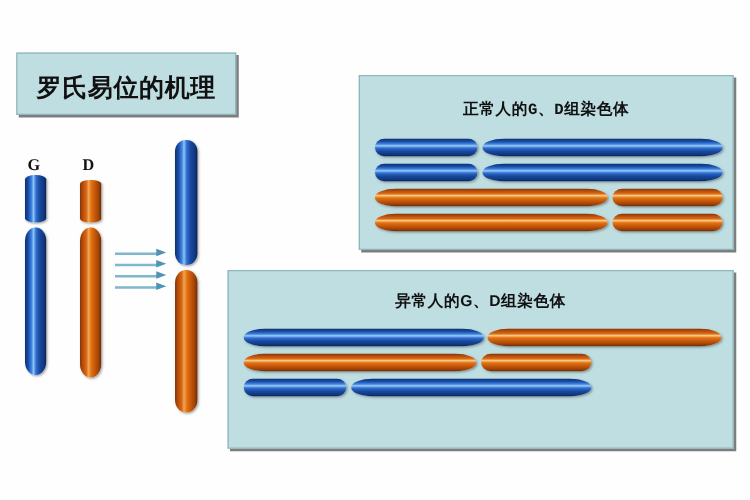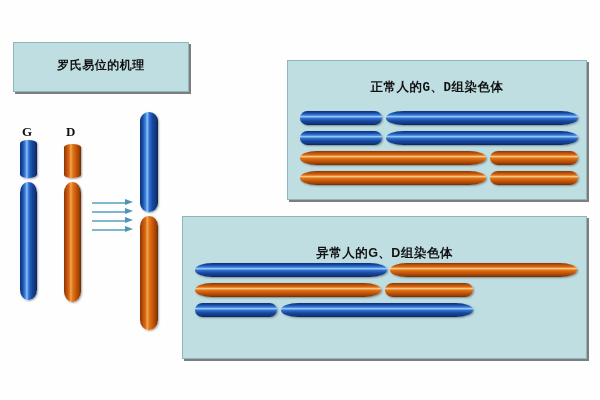--- a/index.html
+++ b/index.html
@@ -43,21 +43,21 @@
   }
 
   #title-box {
     left: 13px;
     top: 42px;
     width: 176px;
     height: 50px;
   }
   #title-box .panel-title {
     top: 14px;
-    font-size: 12px;
+    font-size: 20px;
   }
 
   #normal-panel {
     left: 287px;
     top: 60px;
     width: 300px;
     height: 140px;
     font-family: Liberation Mono, monospace;
   }
   #normal-panel .panel-title {
@@ -65,21 +65,21 @@
     font-size: 12.5px;
   }
 
   #abnormal-panel {
     left: 182px;
     top: 216px;
     width: 405px;
     height: 143px;
   }
   #abnormal-panel .panel-title {
-    top: 28px;
+    top: 16px;
     font-size: 12.5px;
   }
 
   
   .chrom-label {
     position: absolute;
     font-weight: bold;
     font-size: 13px;
     color: #111111;
     font-family: "Liberation Serif", "DejaVu Serif", serif;

